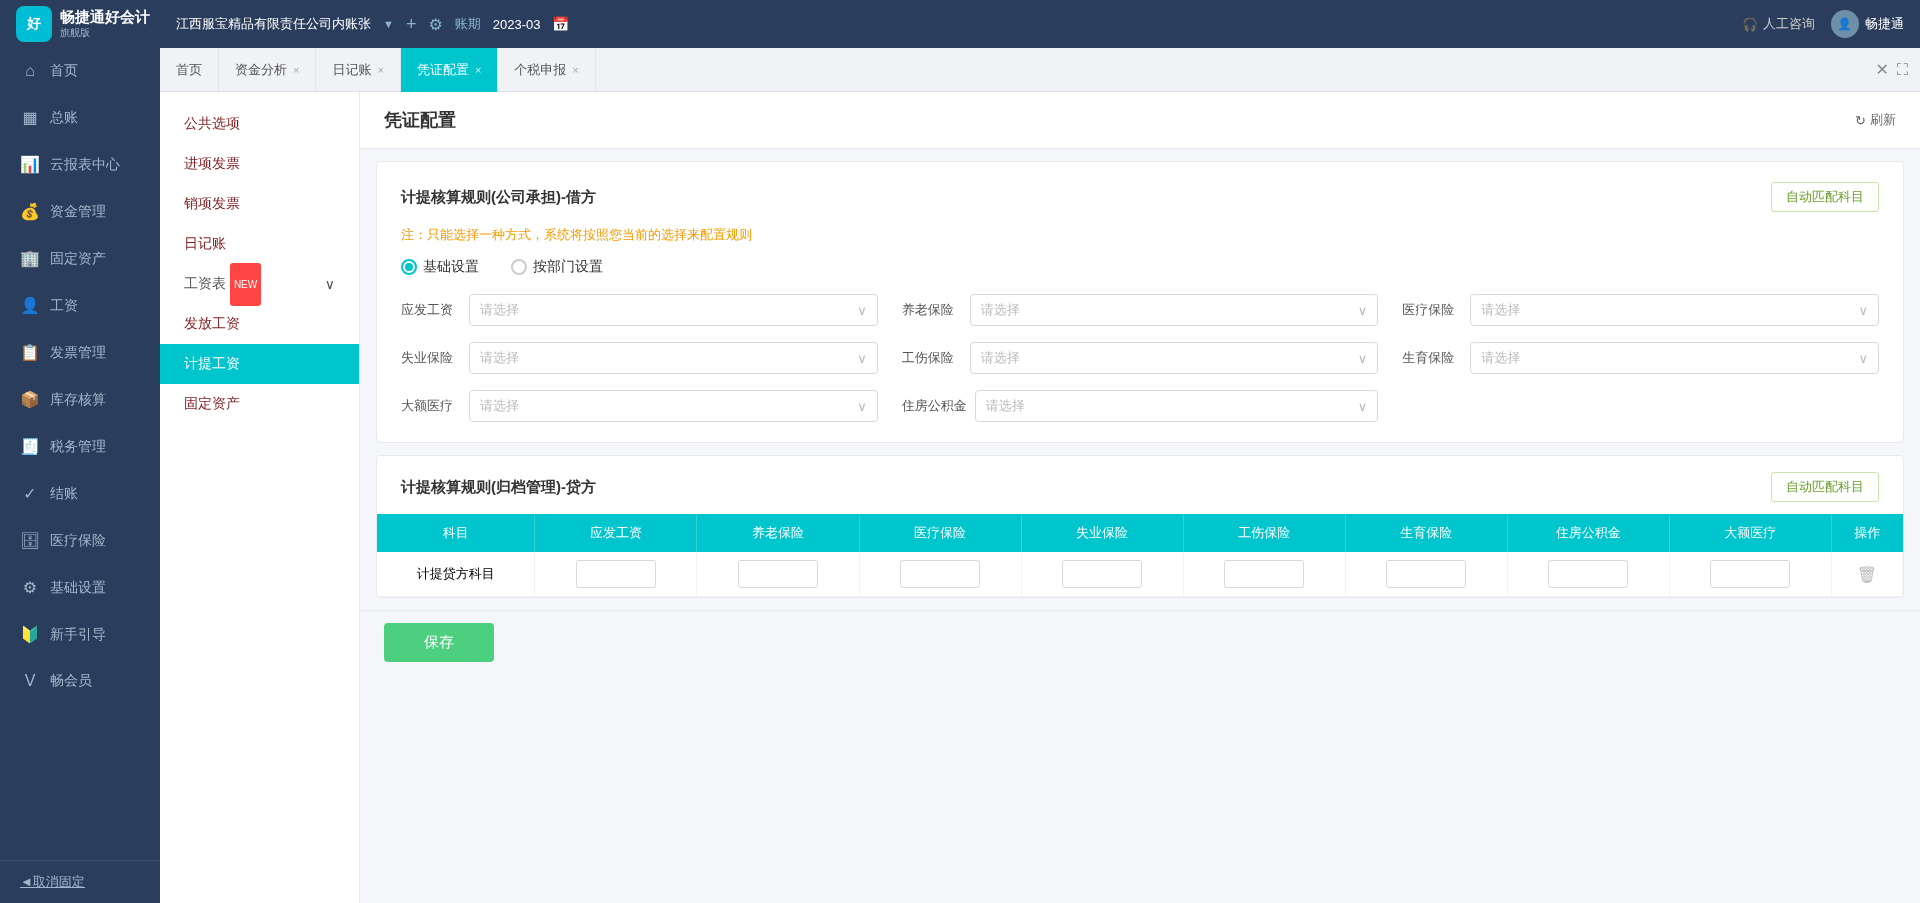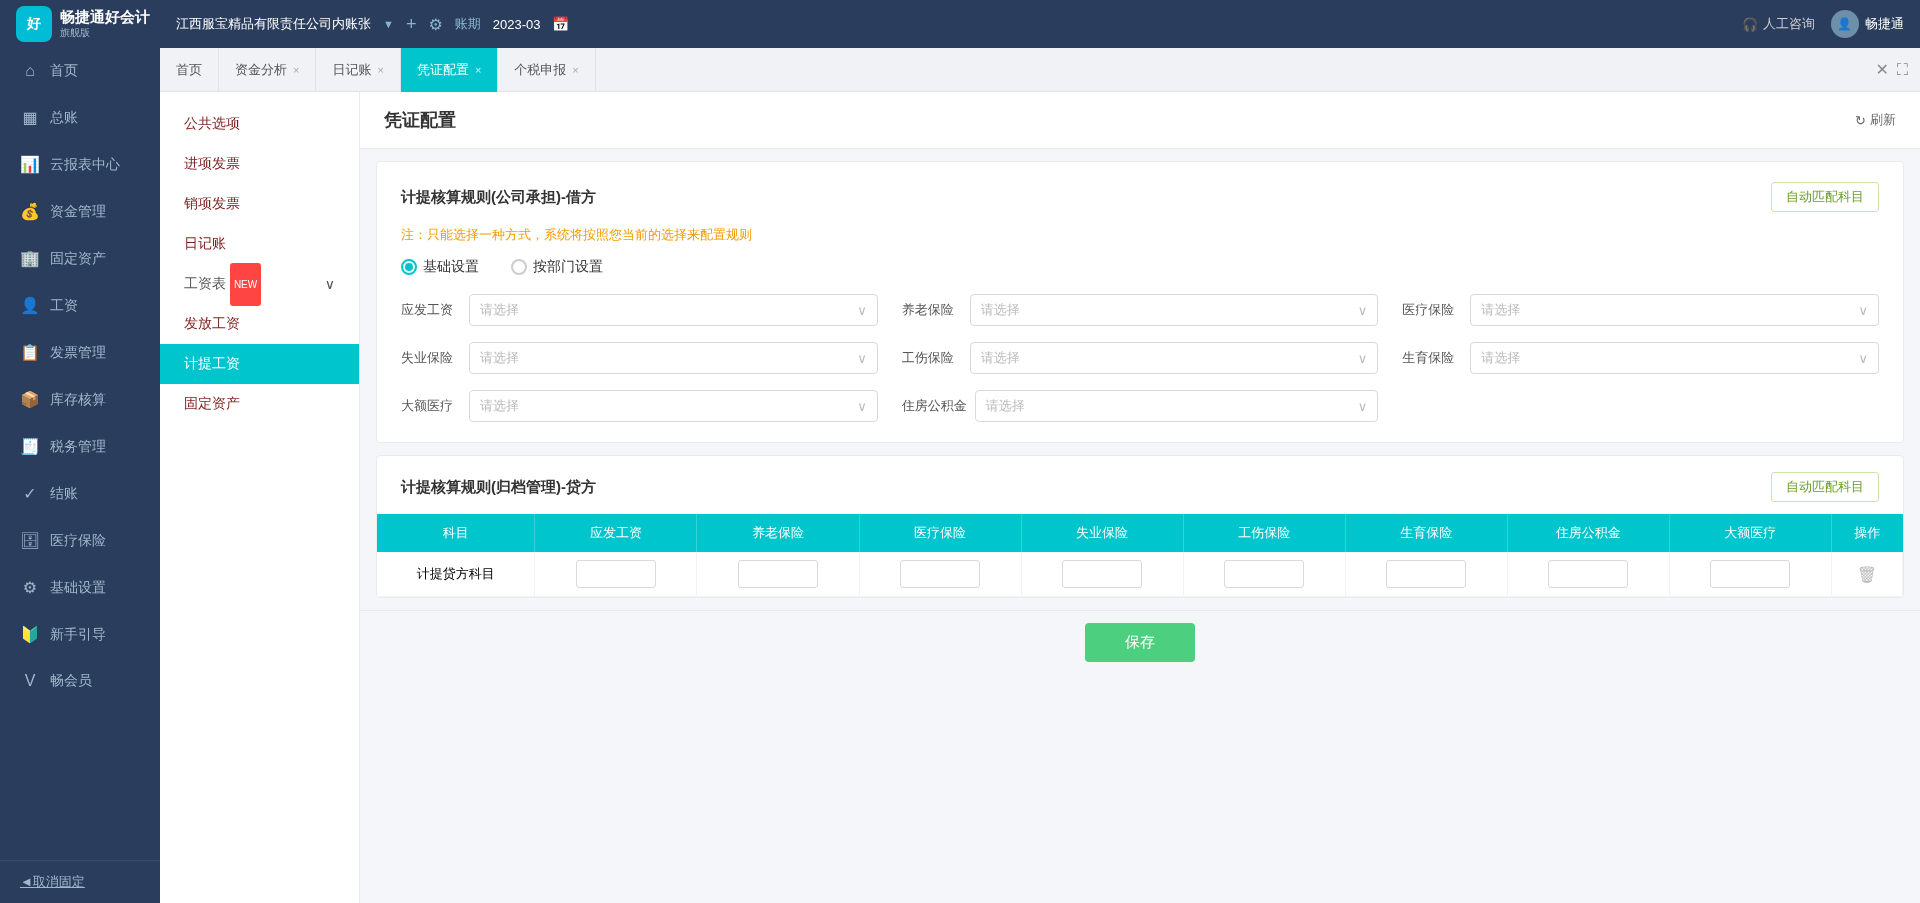--- a/index.html
+++ b/index.html
@@ -290,21 +290,21 @@
     }
     .delete-icon { color: #bbb; cursor: pointer; font-size: 16px; }
 
     
     .save-bar {
       position: sticky;
       bottom: 0;
       background: #f5f6fa;
       padding: 12px 24px;
       display: flex;
-      justify-content: center;
+      justify-content: flex-start;
       border-top: 1px solid #e8eaed;
     }
     .save-btn {
       background: #4cd080;
       color: white;
       border: none;
       padding: 10px 40px;
       font-size: 15px;
       border-radius: 4px;
       cursor: pointer;

